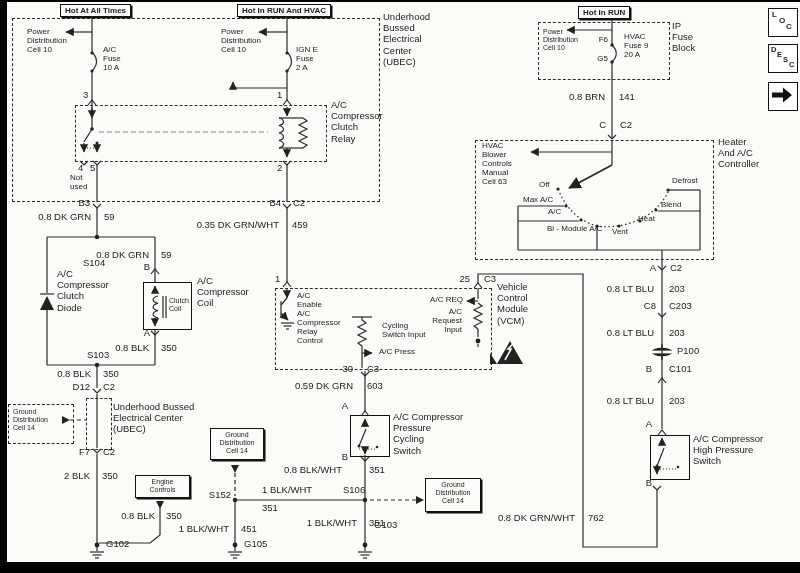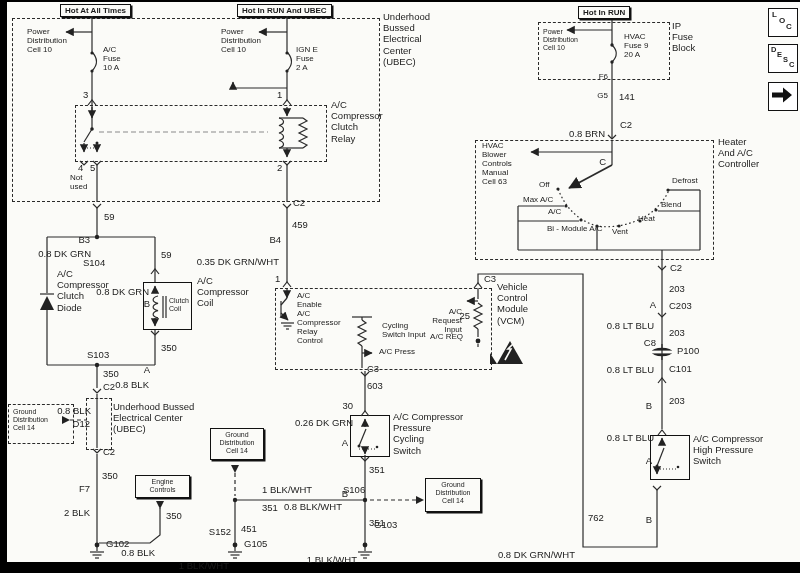--- a/index.html
+++ b/index.html
@@ -6,21 +6,21 @@
   #stage{position:relative;width:800px;height:573px;background:#fbfbf8;
          font-family:Liberation Sans, sans-serif;color:#1b1b1b;overflow:hidden;}
   .bar{position:absolute;background:#000;}
   svg.wires{position:absolute;left:0;top:0;}
   .t{position:absolute;white-space:pre-line;font-size:9px;line-height:1.12;color:#1b1b1b;}
   .big{font-size:9.5px;line-height:1.18;}
   .sm{font-size:7px;line-height:1.15;}
   .sm2{font-size:8px;line-height:1.12;}
   .w{font-size:9.5px;white-space:nowrap;}
   .pin{font-size:9.5px;white-space:nowrap;}
-  .ra{transform:translateX(-100%);margin-top:37px;}
+  .ra{transform:translateX(-100%);}
   .hdr{position:absolute;border:1.2px solid #111;box-shadow:1.5px 1.5px 0 #111;background:#fbfbf8;
        font-size:8px;font-weight:bold;text-align:center;padding:1px 4px;white-space:nowrap;}
   .dbox{position:absolute;border:1.6px dashed #2a2a2a;}
   .sbox{position:absolute;border:1.4px solid #111;}
   .dblbox{position:absolute;border:1.2px solid #111;box-shadow:1.5px 1.5px 0 #111;background:#fbfbf8;
           text-align:center;}
   .icon-btn{position:absolute;width:28px;height:27px;border:1.7px solid #111;background:#fff;}
   .icon-btn span{position:absolute;font-size:8px;font-weight:bold;}
 </style>
 </head>
@@ -52,21 +52,21 @@
     <div class="t sm" style="position:static;padding-top:2px">Ground
 Distribution
 Cell 14</div>
   </div>
   <div class="dblbox" style="left:135px;top:475px;width:53px;height:21px">
     <div class="t sm" style="position:static;padding-top:2px">Engine
 Controls</div>
   </div>
 
   <div class="hdr" style="left:60px;top:4px">Hot At All Times</div>
-  <div class="hdr" style="left:237px;top:4px">Hot In RUN And UBEC</div>
+  <div class="hdr" style="left:237px;top:4px">Hot In RUN And HVAC</div>
   <div class="hdr" style="left:578px;top:6px">Hot In RUN</div>
 
   <svg class="wires" width="800" height="573" viewBox="0 0 800 573">
     <defs>
       <marker id="ah" markerWidth="9" markerHeight="8" refX="6.5" refY="3.5" orient="auto">
         <path d="M0,0 L7,3.5 L0,7 z" fill="#222"></path>
       </marker>
     </defs>
     <g stroke="#2b2b2b" stroke-width="1.2" fill="none">
 
@@ -348,21 +348,21 @@
   <div class="t w ra" style="left:357px;top:518px">1 BLK/WHT</div>
   <div class="t w" style="left:369px;top:518px">351</div>
   <div class="t pin" style="left:374px;top:520px">G103</div>
 
   <div class="t pin ra" style="left:348px;top:452px">B</div>
   <div class="t big" style="left:393px;top:411px">A/C Compressor
 Pressure
 Cycling
 Switch</div>
   <div class="t pin ra" style="left:348px;top:401px">A</div>
-  <div class="t w ra" style="left:353px;top:381px">0.26 DK GRN</div>
+  <div class="t w ra" style="left:353px;top:381px">0.59 DK GRN</div>
   <div class="t w" style="left:367px;top:381px">603</div>
   <div class="t pin ra" style="left:353px;top:364px">30</div>
   <div class="t pin" style="left:367px;top:364px">C3</div>
 
   <div class="t pin ra" style="left:281px;top:198px">B4</div>
   <div class="t pin" style="left:293px;top:198px">C2</div>
   <div class="t w ra" style="left:279px;top:220px">0.35 DK GRN/WHT</div>
   <div class="t w" style="left:292px;top:220px">459</div>
   <div class="t pin" style="left:275px;top:274px">1</div>
   <div class="t pin ra" style="left:470px;top:274px">25</div>

